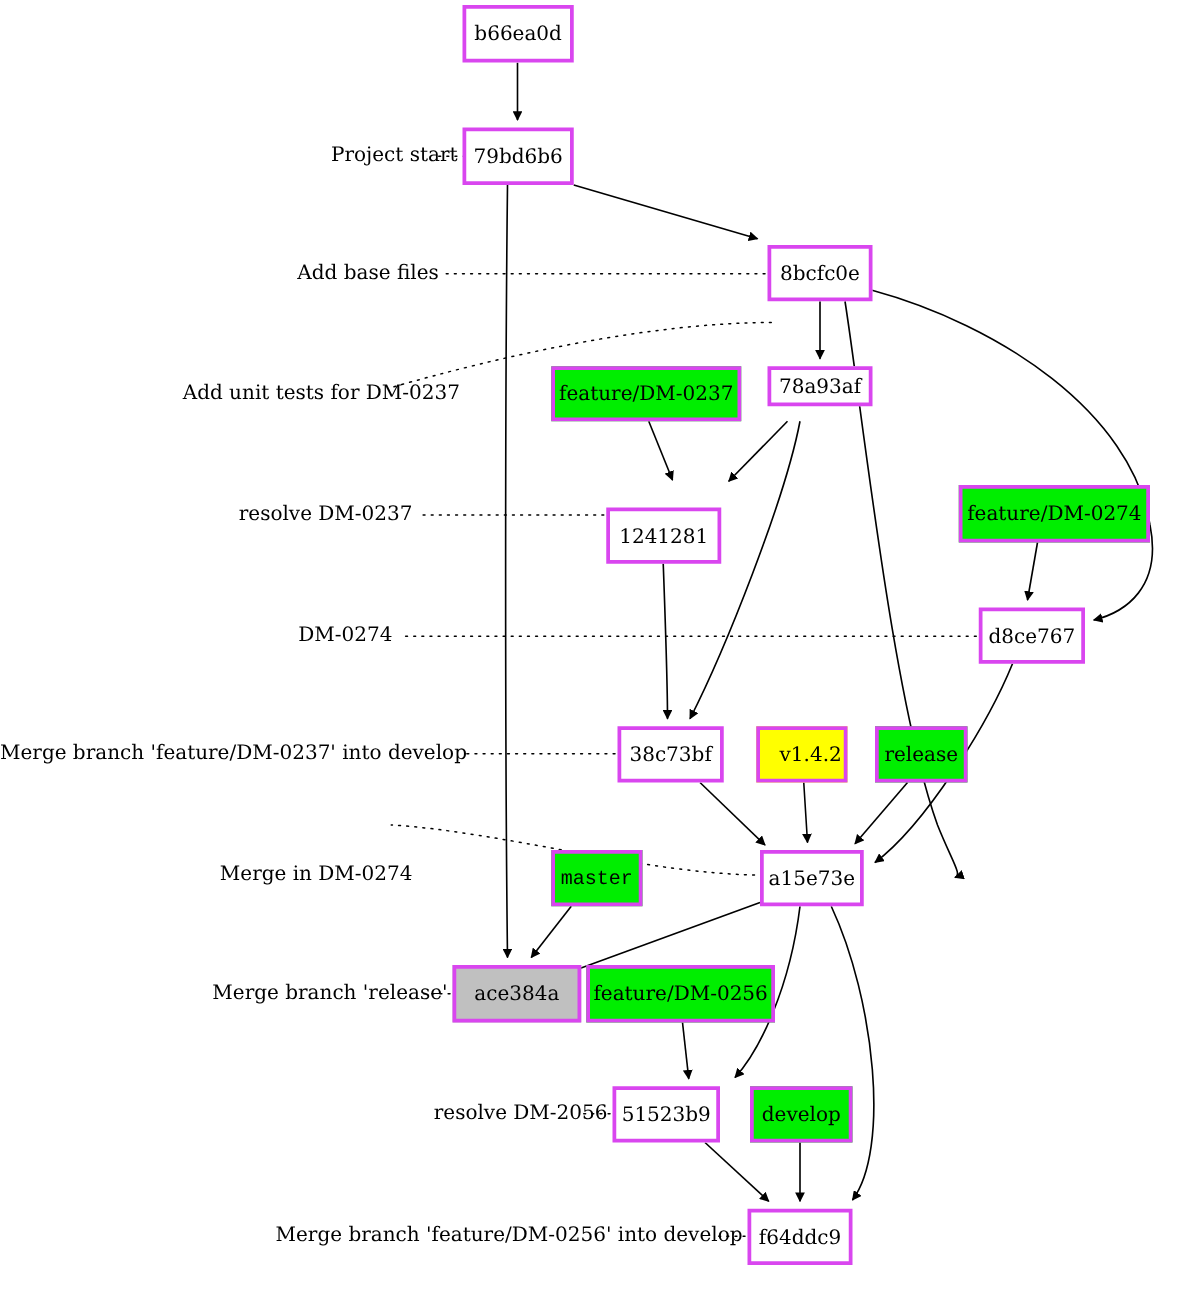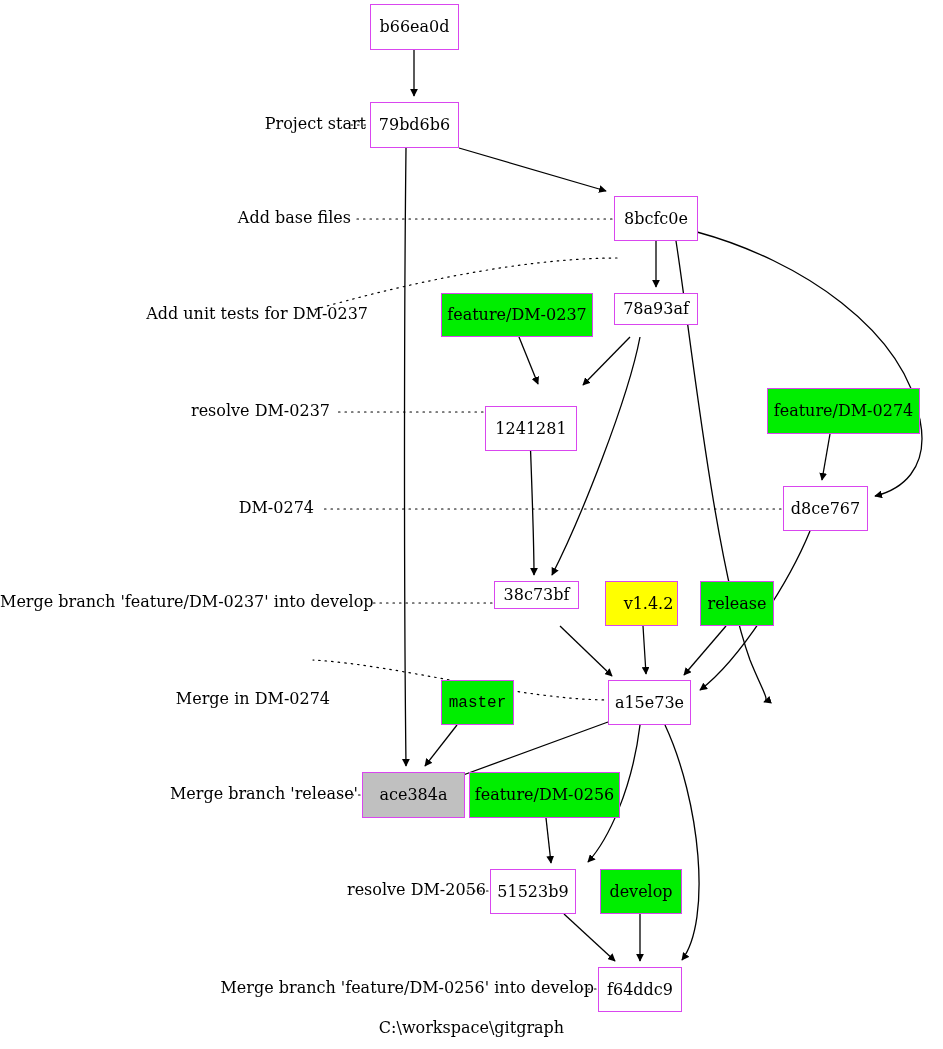--- a/index.html
+++ b/index.html
@@ -21,21 +21,21 @@
     position: absolute;
     left: 0;
     top: 0;
     width: 943px;
     height: 1049px;
     pointer-events: none;
   }
   .node {
     position: absolute;
     box-sizing: border-box;
-    border: 1px solid #d946ef;
+    border: 3px solid #d946ef;
     display: flex;
     align-items: center;
     justify-content: center;
     font-size: 16px;
     line-height: 1;
     color: #000000;
     white-space: nowrap;
     background: #ffffff;
   }
   .node.commit     { background: #ffffff; }
@@ -110,21 +110,21 @@
 
   <div id="node-layer">
       <div class="node commit" style="left: 370px; top: 4px; width: 89px; height: 46px;">b66ea0d</div>
       <div class="node commit" style="left: 370px; top: 102px; width: 89px; height: 46px;">79bd6b6</div>
       <div class="node commit" style="left: 614px; top: 196px; width: 84px; height: 45px;">8bcfc0e</div>
       <div class="node branch" style="left: 441px; top: 293px; width: 152px; height: 44px;">feature/DM-0237</div>
       <div class="node commit" style="left: 614px; top: 293px; width: 84px; height: 32px;">78a93af</div>
       <div class="node commit" style="left: 485px; top: 406px; width: 92px; height: 45px;">1241281</div>
       <div class="node branch" style="left: 767px; top: 388px; width: 153px; height: 46px;">feature/DM-0274</div>
       <div class="node commit" style="left: 783px; top: 486px; width: 85px; height: 45px;">d8ce767</div>
-      <div class="node commit" style="left: 494px; top: 581px; width: 85px; height: 28px;">38c73bf</div>
+      <div class="node commit" style="left: 494px; top: 581px; width: 85px; height: 45px;">38c73bf</div>
       <div class="node tag" style="left: 605px; top: 581px; width: 73px; height: 45px; padding-left: 14px;">v1.4.2</div>
       <div class="node branch" style="left: 700px; top: 581px; width: 74px; height: 45px;">release</div>
       <div class="node branch" style="left: 441px; top: 680px; width: 73px; height: 45px; font-family: Liberation Mono, monospace;">master</div>
       <div class="node commit" style="left: 608px; top: 680px; width: 83px; height: 45px;">a15e73e</div>
       <div class="node head" style="left: 362px; top: 772px; width: 103px; height: 46px;">ace384a</div>
       <div class="node branch" style="left: 469px; top: 772px; width: 151px; height: 46px;">feature/DM-0256</div>
       <div class="node commit" style="left: 490px; top: 869px; width: 86px; height: 45px;">51523b9</div>
       <div class="node branch" style="left: 600px; top: 869px; width: 82px; height: 45px;">develop</div>
       <div class="node commit" style="left: 598px; top: 967px; width: 84px; height: 45px;">f64ddc9</div>
     </div>
@@ -134,15 +134,14 @@
       <div class="rowlabel" style="left: 0px; width: 368px; top: 306px;">Add unit tests for DM-0237</div>
       <div class="rowlabel" style="left: 0px; width: 330px; top: 403px;">resolve DM-0237</div>
       <div class="rowlabel" style="left: 0px; width: 314px; top: 500px;">DM-0274</div>
       <div class="rowlabel" style="left: 0px; width: 364px; top: 594px; text-align: right;">Merge branch 'feature/DM-0237' into develop</div>
       <div class="rowlabel" style="left: 0px; width: 330px; top: 691px;">Merge in DM-0274</div>
       <div class="rowlabel" style="left: 0px; width: 358px; top: 786px;">Merge branch 'release'</div>
       <div class="rowlabel" style="left: 0px; width: 486px; top: 882px;">resolve DM-2056</div>
       <div class="rowlabel" style="left: 0px; width: 594px; top: 980px;">Merge branch 'feature/DM-0256' into develop</div>
     </div>
 
-  <div class="caption" id="graph-caption" style="left:0; width:943px; top:1020px;">C:\workspace\gitgraph</div>
 
 </div>
 
 </body></html>

